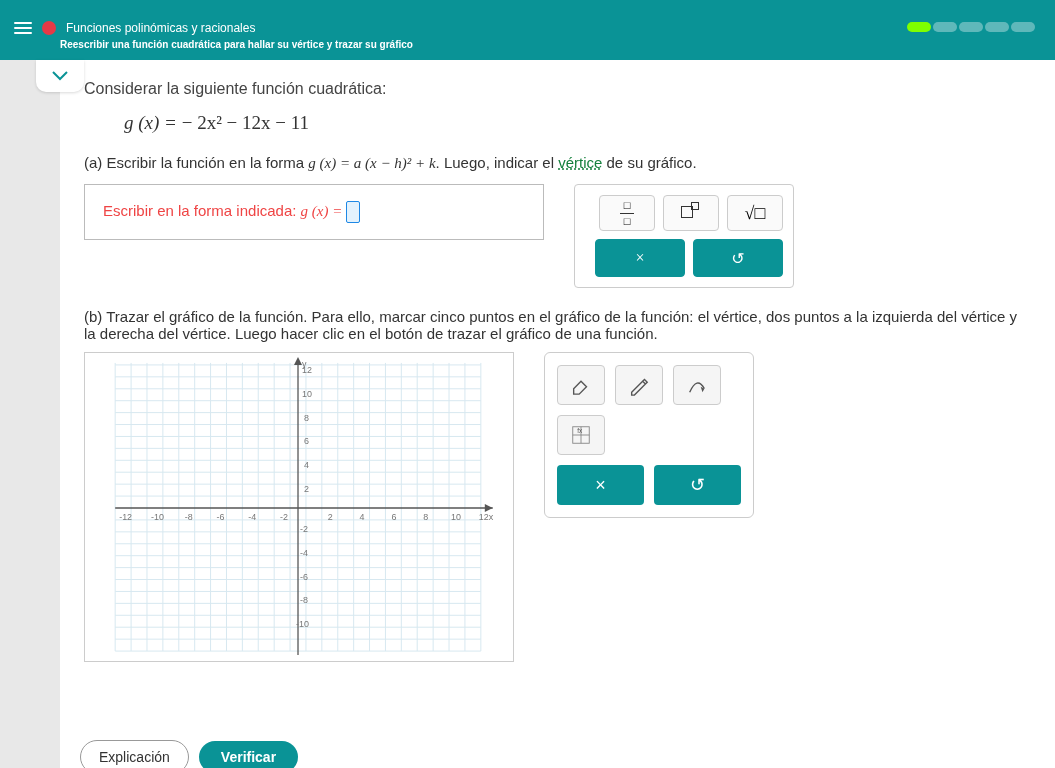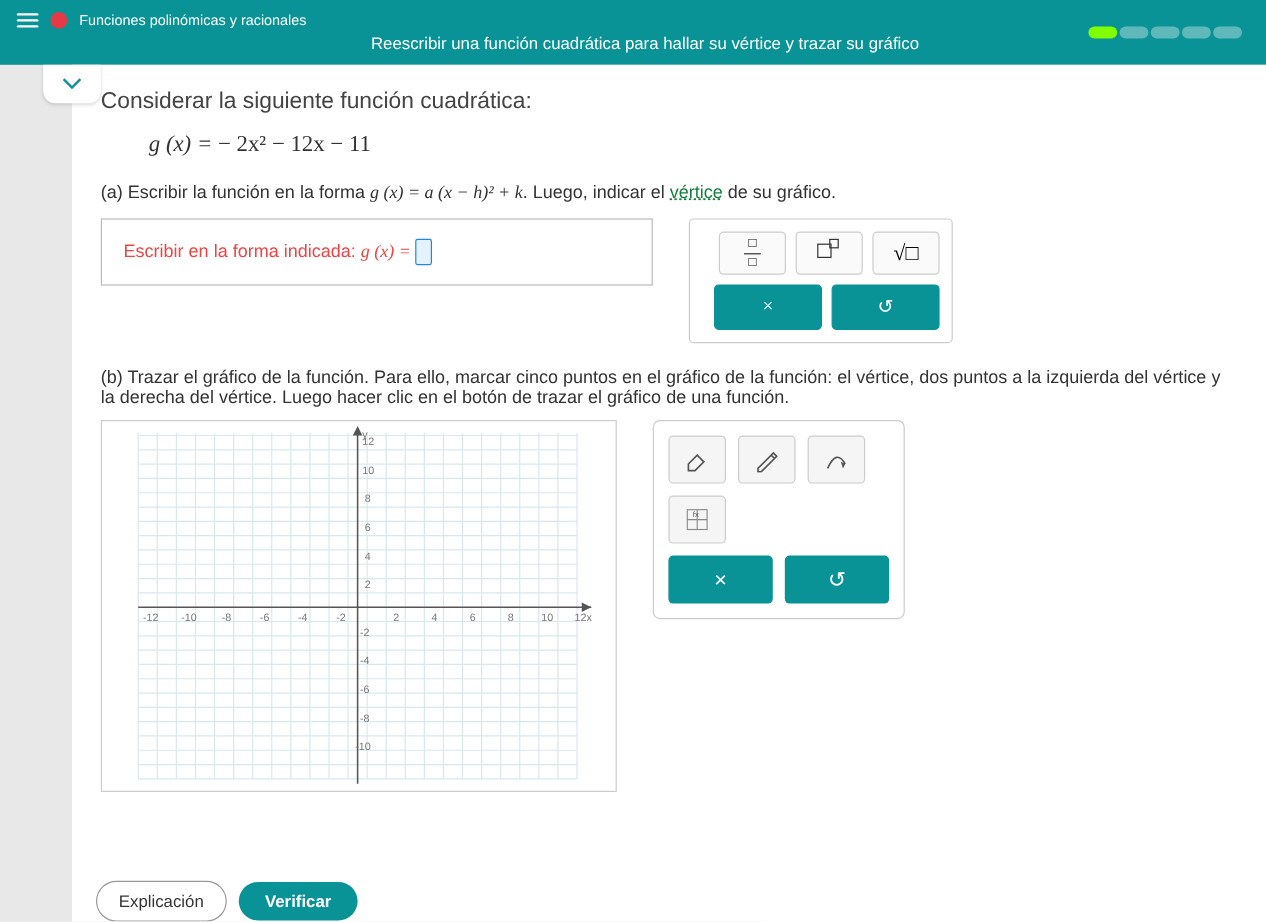--- a/index.html
+++ b/index.html
@@ -1,30 +1,30 @@
 <!DOCTYPE html>
 <html><head>
 <meta charset="utf-8">
 <style>
 * { box-sizing: border-box; margin: 0; padding: 0; }
 body { font-family: -apple-system, BlinkMacSystemFont, "Segoe UI", Arial, sans-serif; background: #e8e8e8; width: 1055px; height: 768px; overflow: hidden; font-size: 14px; color: #333; }
-.top-bar { background: #0a9396; color: #fff; padding: 8px 0 8px 0; position: relative; }
+.top-bar { background: #0a9396; color: #fff; padding: 19px 0 8px 0; position: relative; }
 .top-bar-row1 { display: flex; align-items: center; gap: 10px; padding: 2px 14px; font-size: 12px; }
 .hamburger { display: inline-flex; flex-direction: column; gap: 3px; }
 .hamburger span { width: 18px; height: 2px; background: #fff; border-radius: 1px; }
 .red-dot { width: 14px; height: 14px; border-radius: 50%; background: #e63946; display: inline-block; }
-.top-bar-row2 { padding: 2px 40px 2px 60px; font-size: 14px; font-weight: 400; text-align: center; }
+.top-bar-row2 { padding: 2px 40px 2px 60px; font-size: 10px; font-weight: 700; }
 .progress-pills { position: absolute; right: 20px; top: 22px; display: flex; gap: 2px; }
 .pill { width: 24px; height: 10px; border-radius: 5px; background: rgba(255,255,255,0.35); }
 .pill.active { background: #7fff00; }
 .content-wrap { background: #fff; margin: 0 0 0 60px; padding: 0; position: relative; min-height: 720px; }
 .chevron-tab { position: absolute; left: -24px; top: 0; width: 48px; height: 32px; background: #fff; border-radius: 0 0 10px 10px; display: flex; align-items: center; justify-content: center; box-shadow: 0 1px 3px rgba(0,0,0,0.15); }
 .chevron-tab svg { width: 16px; height: 10px; }
 .inner { padding: 20px 24px 10px 24px; }
-.q-text { font-size: 19px; color: #444; margin-bottom: 14px; }
+.q-text { font-size: 16px; color: #444; margin-bottom: 14px; }
 .formula { font-family: "Times New Roman", serif; font-size: 19px; margin: 6px 0 20px 40px; font-style: italic; }
 .formula .roman { font-style: normal; }
 .part-label { font-size: 15px; color: #333; margin-bottom: 12px; }
 .vertex-link { text-decoration: underline dotted; color: #15803d; }
 .row-a { display: flex; gap: 30px; align-items: flex-start; margin-bottom: 20px; }
 .answer-box { border: 1px solid #bbb; width: 460px; }
 .answer-box .cell { padding: 16px 18px; font-size: 15px; border-bottom: 1px solid #bbb; color: #ef4444; }
 .answer-box .cell:last-child { border-bottom: none; }
 .inline-formula { font-family: "Times New Roman", serif; font-style: italic; font-size: 15px; }
 .blank-box { display: inline-block; min-width: 14px; height: 22px; border: 1px solid #1e88e5; background: #e3f2fd; vertical-align: middle; border-radius: 2px; }

